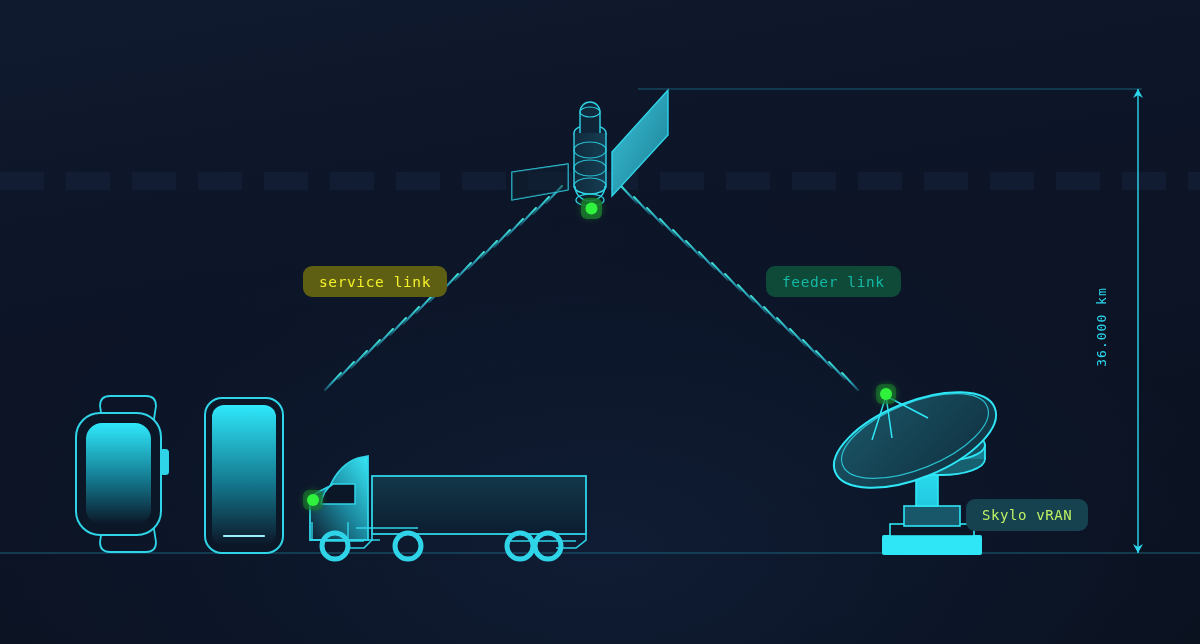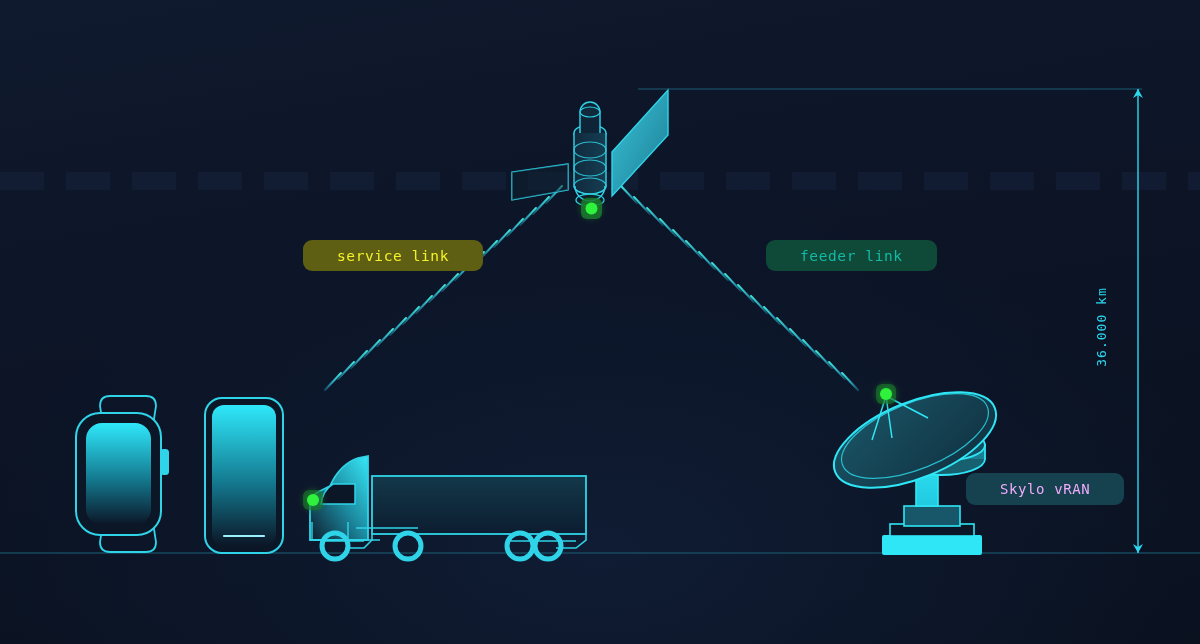--- a/index.html
+++ b/index.html
@@ -31,42 +31,43 @@
   .badge {
     position: absolute;
     display: flex;
     align-items: center;
     justify-content: center;
     border-radius: 9px;
     font-family: "DejaVu Sans Mono", monospace;
     font-size: 14.5px;
     letter-spacing: 0.6px;
     white-space: nowrap;
-    padding: 0 34px;
+    padding: 0 16px;
     height: 31px;
     box-sizing: border-box;
     user-select: none;
+    margin-top: 26px;
   }
   #badge-service {
     left: 303px;
     top: 240px;
     background: #5f5f14;
     color: #f4f02a;
   }
   #badge-feeder {
     left: 766px;
     top: 240px;
     background: #0e4a37;
     color: #14b8a6;
   }
   #badge-vran {
     left: 966px;
     top: 473px;
     background: #16414f;
-    color: #f0abfc;
+    color: #bef264;
     height: 32px;
     font-size: 14px;
   }
   #dim-label {
     position: absolute;
     left: 1086px;
     top: 282px;
     width: 30px;
     height: 90px;
     display: flex;

